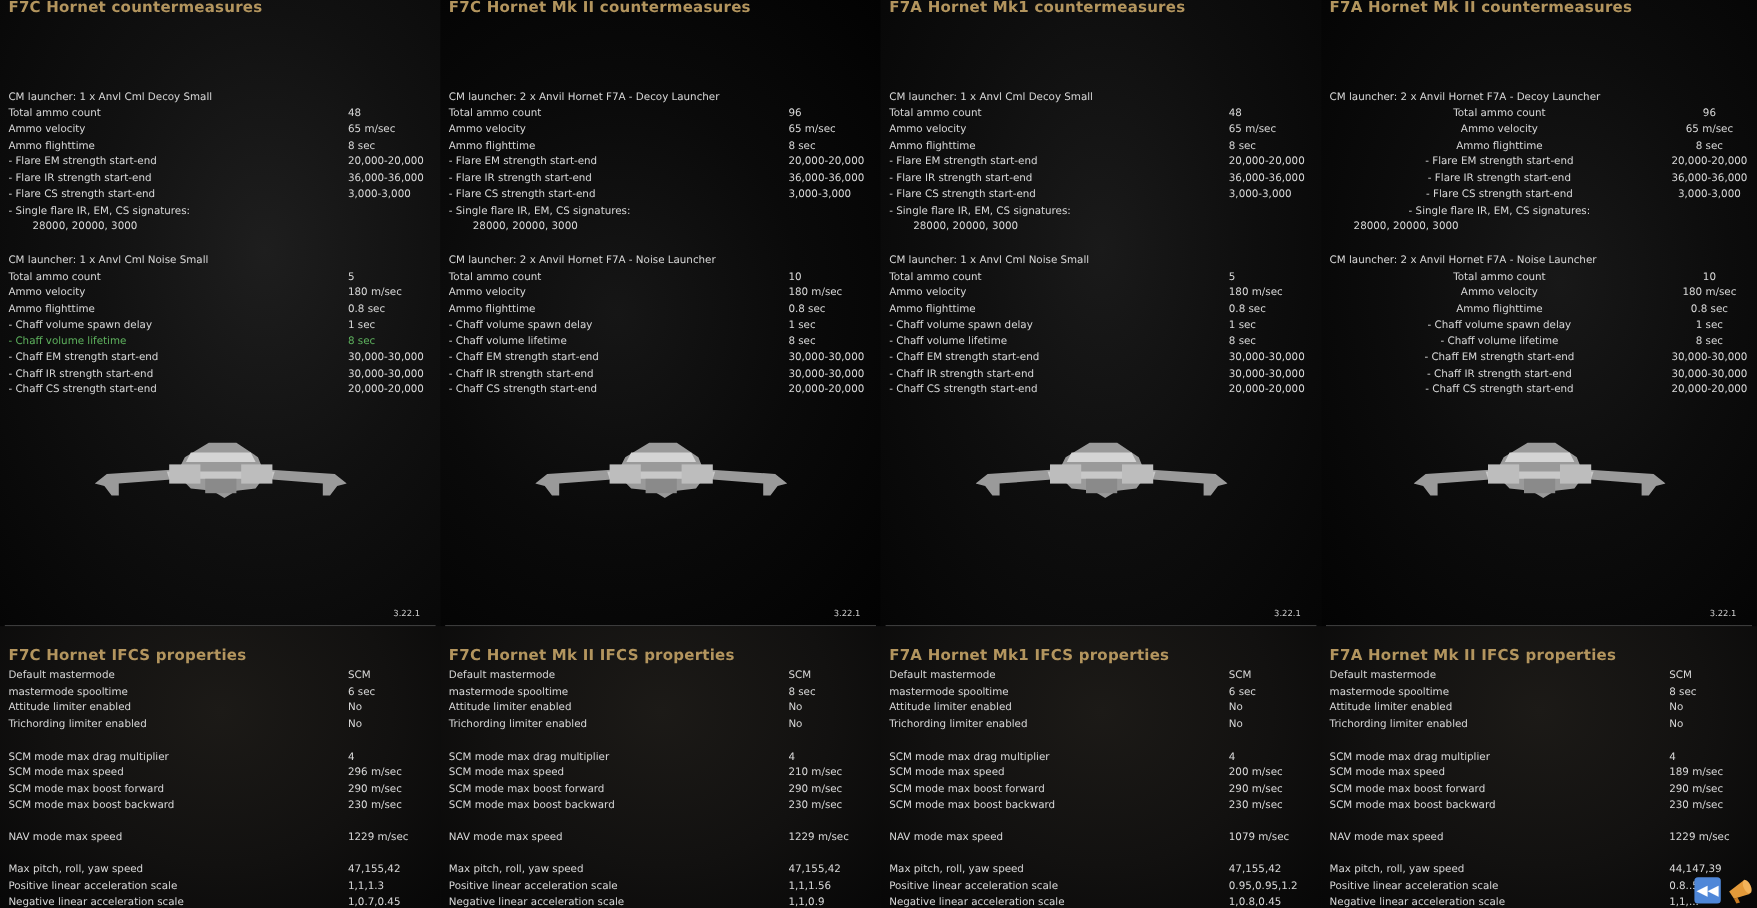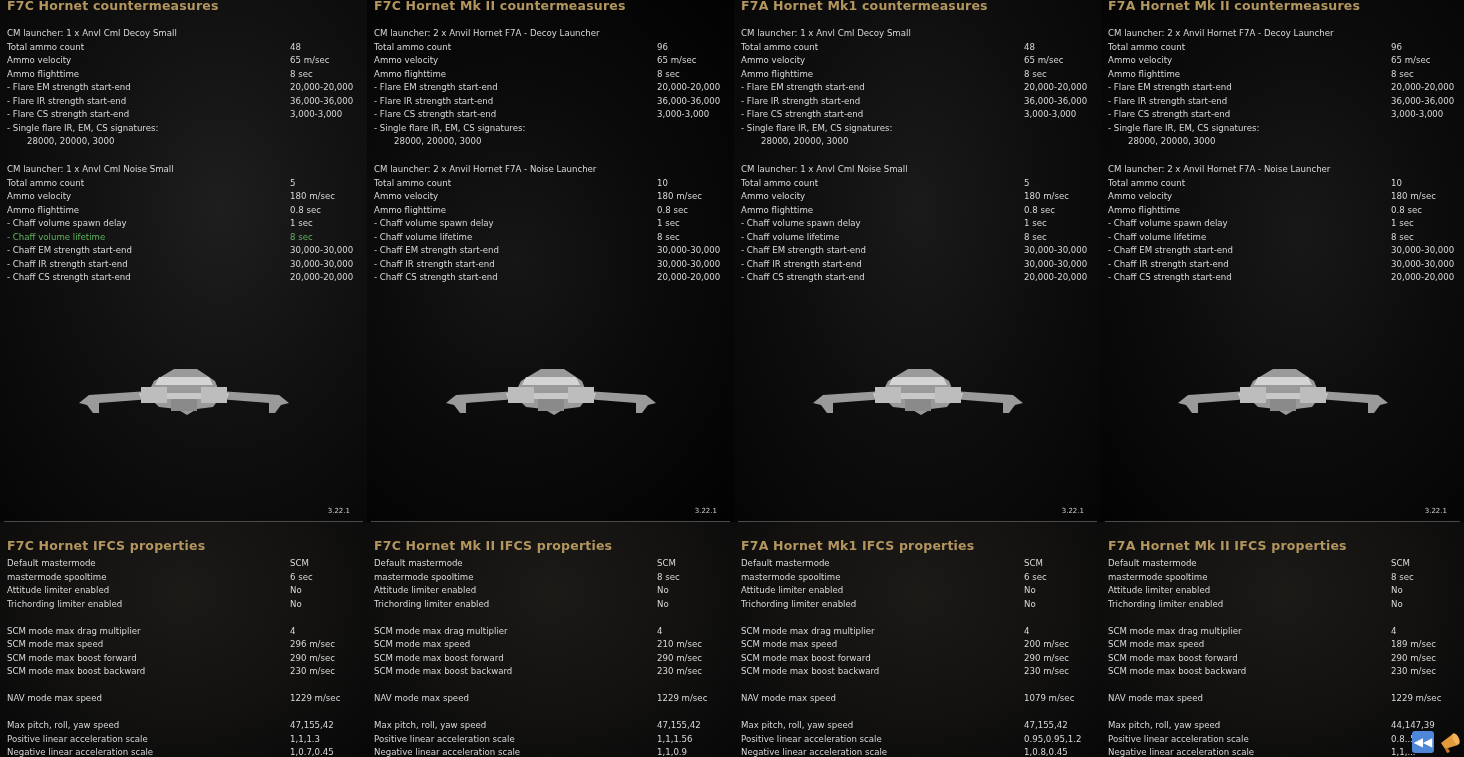--- a/index.html
+++ b/index.html
@@ -4,30 +4,30 @@
 <style>
   * { box-sizing: border-box; margin: 0; padding: 0; }
   html, body { width: 1464px; height: 757px; overflow: hidden; background: #0b0b0b; }
   body { font-family: "DejaVu Sans", sans-serif; color: #d8d8d8; position: relative; }
   .grid { position: absolute; left: 0; top: 0; width: 1464px; height: 757px; display: grid;
           grid-template-columns: 367px 367px 367px 363px; grid-template-rows: 522px 235px; }
   .cell { position: relative; overflow: hidden; }
   .cm-cell { background: radial-gradient(ellipse at 60% 40%, #1e1e1e 0%, #111 45%, #050505 100%); }
   .cm-cell:nth-child(2) { background: radial-gradient(ellipse at 40% 50%, #161616 0%, #0a0a0a 50%, #020202 100%); }
   .cm-cell:nth-child(3) { background: radial-gradient(ellipse at 50% 40%, #1a1a1a 0%, #0e0e0e 50%, #050505 100%); }
-  .cm-cell:nth-child(4) { background: radial-gradient(ellipse at 55% 45%, #181818 0%, #0c0c0c 50%, #030303 100%); }
+  .cm-cell:nth-child(4) { background: radial-gradient(ellipse at 55% 45%, #181818 0%, #0c0c0c 50%, #030303 100%); text-align: center; }
   .ifcs-cell { background: radial-gradient(ellipse at 50% 30%, #1c1a17 0%, #121110 55%, #070707 100%); }
   .title { position: absolute; left: 7px; top: -2px; font-size: 12.5px; font-weight: bold; color: #b3955e; letter-spacing: 0.2px; }
   .ifcs-title { top: 16px; }
   .block { position: absolute; left: 7px; width: 350px; font-size: 8.6px; line-height: 13.5px; }
   .row { display: flex; white-space: nowrap; }
   .row .k { width: 283px; }
   .row .v { flex: 1; }
   .row.green { color: #5eb25e; }
-  .heading-row { color: #d8d8d8; }
+  .heading-row { color: #d8d8d8; margin-top: 48px; }
   .indent { padding-left: 20px; }
   .spacer { height: 13.5px; }
   .version { position: absolute; right: 17px; top: 507px; font-size: 7px; color: #cfcfcf; }
   .divider { position: absolute; left: 4px; right: 4px; top: 521px; height: 1px; background: #4a4a4a; }
   .ship { position: absolute; left: 50%; top: 355px; width: 210px; height: 65px; transform: translateX(-50%); }
   .overlay-icons { position: absolute; right: 0; bottom: 0; width: 60px; height: 30px; }
   .rewind-btn { position: absolute; left: 8px; top: 4px; width: 22px; height: 22px; background: #4f87d8;
                 border-radius: 3px; display: flex; align-items: center; justify-content: center; color: #fff; font-size: 12px; }
   .horn { position: absolute; left: 34px; top: 2px; width: 24px; height: 26px; }
 </style>

